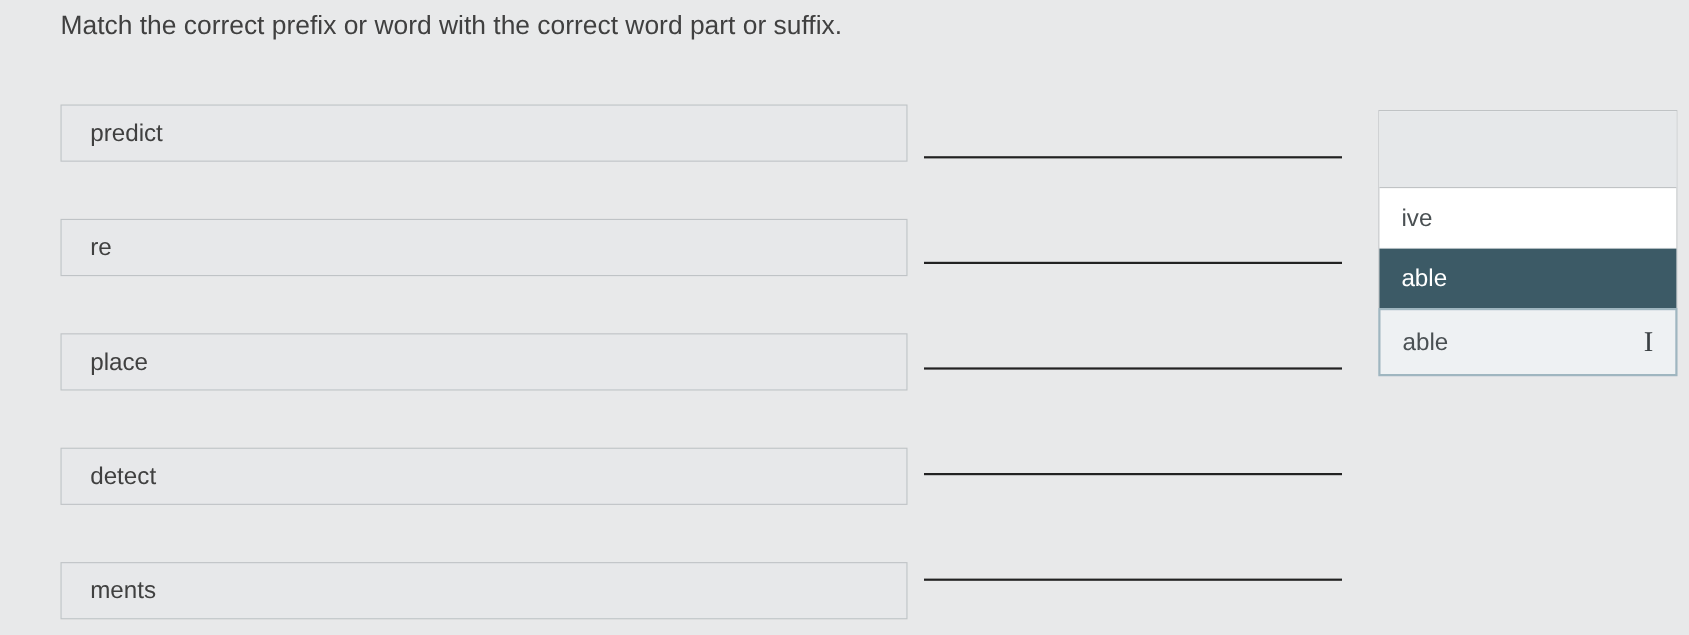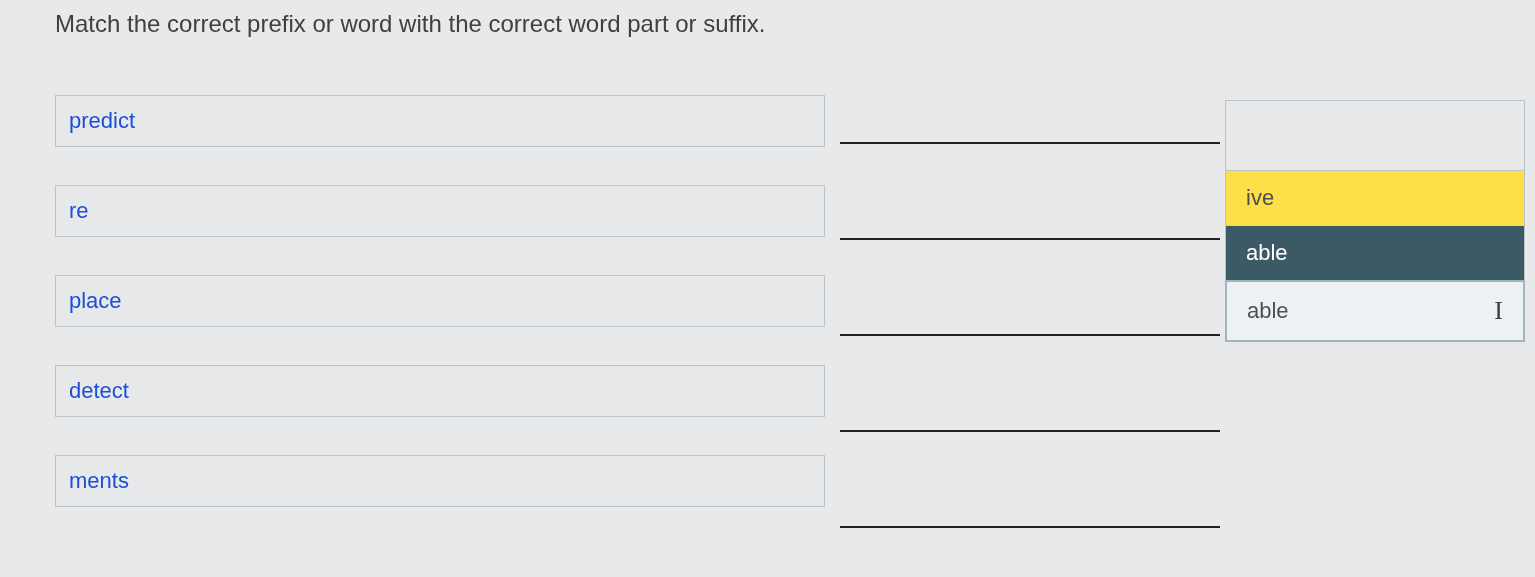--- a/index.html
+++ b/index.html
@@ -21,44 +21,44 @@
   }
   .left-col {
     position: absolute;
     left: 55px;
     top: 95px;
     width: 770px;
   }
   .prefix-item {
     border: 1px solid #bfc3c6;
     background: rgba(230,232,234,0.6);
-    padding: 12px 13px;
+    padding: 12px 26px;
     font-size: 22px;
-    color: #1d4ed8;
-    margin-bottom: 38px;
+    color: #404040;
+    margin-bottom: 52px;
     cursor: move;
   }
   .blank-line {
     position: absolute;
     border-bottom: 2px solid #222;
     height: 0;
     width: 380px;
     left: 840px;
   }
   .line1 { top: 142px; }
   .line2 { top: 238px; }
   .line3 { top: 334px; }
   .line4 { top: 430px; }
   .line5 { top: 526px; }
   .dropdown {
     position: absolute;
     right: 10px;
     top: 100px;
-    width: 300px;
-    background: #fde047;
+    width: 272px;
+    background: #ffffff;
     border: 1px solid #c0c3c5;
   }
   .dd-trigger {
     height: 70px;
     border-bottom: 1px solid #c0c3c5;
     background: #e6e8ea;
     cursor: pointer;
   }
   .dd-option {
     padding: 14px 20px;

